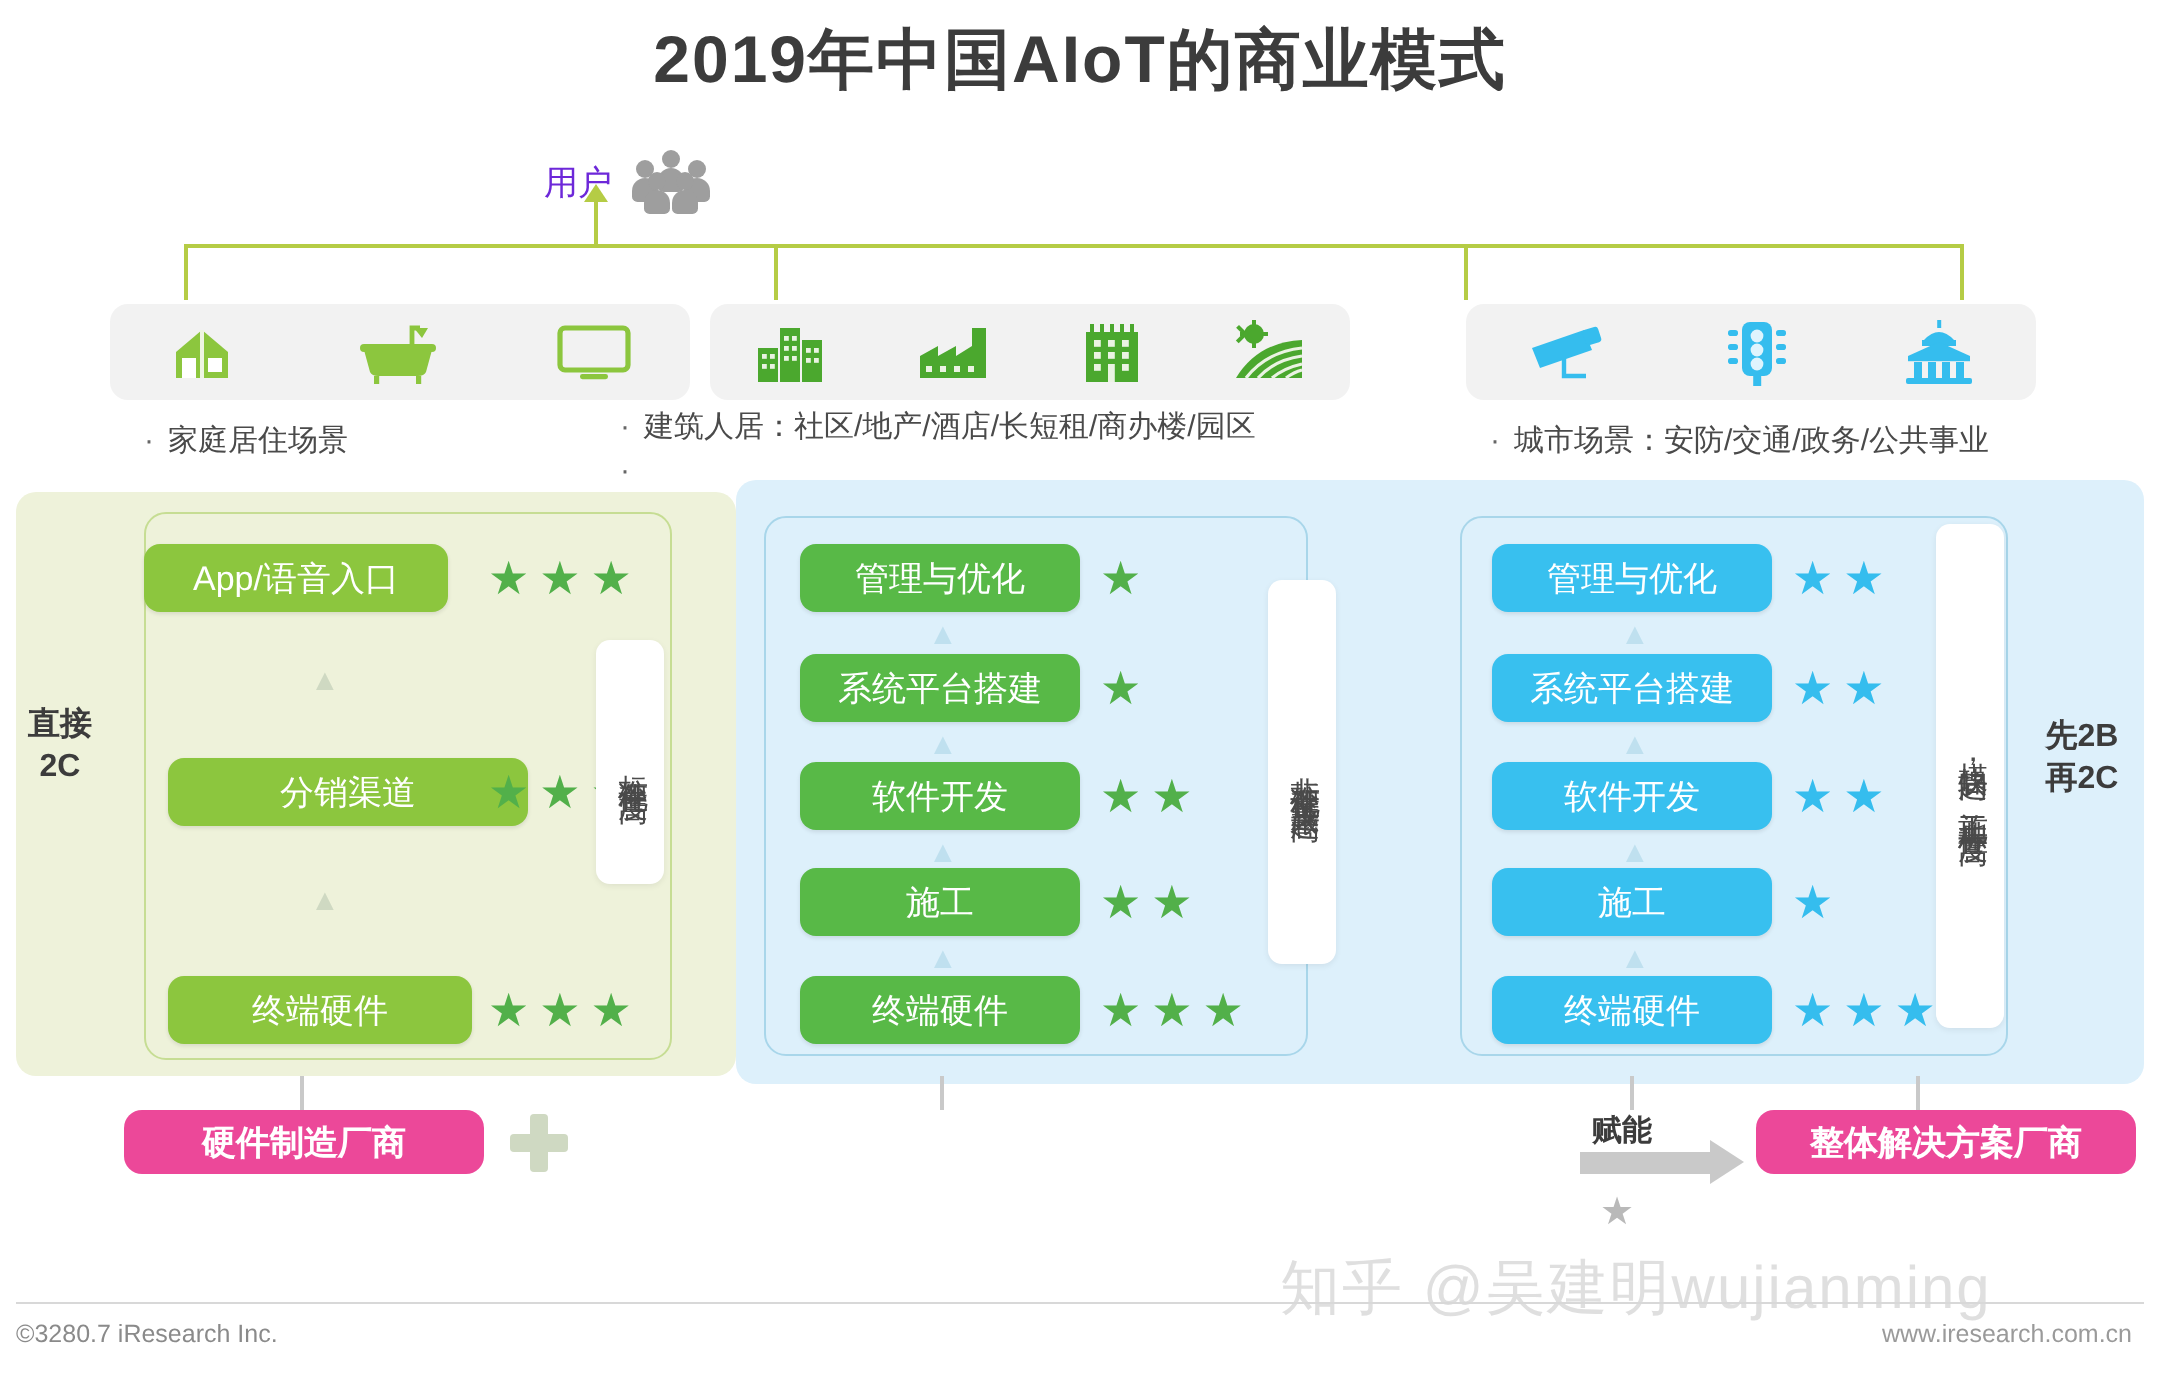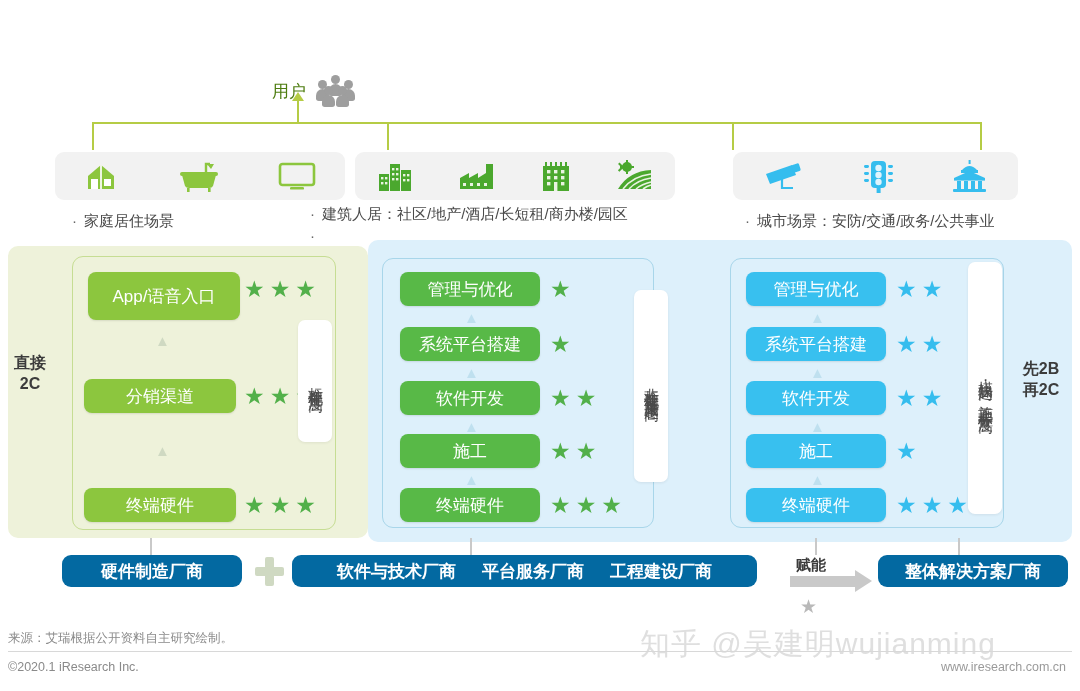--- a/index.html
+++ b/index.html
@@ -14,21 +14,21 @@
   
   .title {
     position: absolute; top: 8px; left: 0; width: 1080px;
     text-align: center;
     font-size: 33px; font-weight: bold; color: #3c3c3c;
     letter-spacing: 1px;
   }
 
   
   .user-wrap { position:absolute; left: 272px; top: 74px; display:flex; align-items:center; gap:8px; }
-  .user-label { font-size: 17px; color: #4d7c0f; }
+  .user-label { font-size: 17px; color: #6d28d9; }
   .people-icon { width: 44px; height: 34px; position: relative; }
   .people-icon .p { position:absolute; background:#9e9e9e; border-radius:50%; }
   .people-icon .head { width:9px; height:9px; }
   .people-icon .body { width:13px; height:12px; border-radius:7px 7px 3px 3px; }
 
   
   .bracket { position:absolute; left: 92px; top: 122px; width: 890px; height: 30px; }
   .bracket .hline { position:absolute; left:0; top:0; width:100%; height:2px; background:#b5cc45; }
   .bracket .vdrop { position:absolute; top:0; width:2px; height:28px; background:#b5cc45; }
   .arrow-up {
@@ -108,21 +108,21 @@
 
   .side-label {
     position:absolute; font-size:16px; font-weight:bold; color:#3c3c3c;
     text-align:center; line-height:21px;
   }
   #side-2c  { left:4px; top:352px; width:52px; }
   #side-2b2c{ left:1010px; top:358px; width:62px; }
 
   
   .vendor {
-    position:absolute; border-radius:9px; background:#0369a1;
+    position:absolute; border-radius:9px; background:#ec4899;
     display:flex; align-items:center; justify-content:center; gap:26px;
     color:#fff; font-size:17px; font-weight:bold;
   }
   #vendor-hw { left:62px; top:555px; width:180px; height:32px; }
   #vendor-mid{ left:292px; top:555px; width:465px; height:32px; }
   #vendor-sol{ left:878px; top:555px; width:190px; height:32px; }
   .vendor span { white-space:nowrap; }
 
   .plus {
     position:absolute; left:254px; top:556px; width:30px; height:30px; color:#cfd9c2;
@@ -164,20 +164,21 @@
     position:absolute; left:640px; top:624px;
     font-size:30px; color:rgba(150,150,150,.30);
     white-space:nowrap; letter-spacing:1px;
   }
 </style>
 </head>
 <body>
 
 <div id="root">
 
+  <div class="title">2019年中国AIoT的商业模式</div>
 
   <div class="user-wrap">
     <div class="user-label">用户</div>
     <div class="people-icon">
       <div class="p head" style="left:4px;  top:6px;"></div>
       <div class="p body" style="left:2px;  top:15px;"></div>
       <div class="p head" style="left:17px; top:1px;"></div>
       <div class="p body" style="left:15px; top:10px;"></div>
       <div class="p head" style="left:30px; top:6px;"></div>
       <div class="p body" style="left:28px; top:15px;"></div>
@@ -351,29 +352,29 @@
 
   <div class="band-green"></div>
   <div class="band-blue"></div>
 
   <div class="side-label" id="side-2c">
     <div>直接</div>
     <div>2C</div>
   </div>
   <div class="col" id="col1"></div>
 
-  <div class="chip lg-green" style="left:88px; top:272px; width:152px; height:48px;">App/语音入口</div>
+  <div class="chip lg-green" style="left:72px; top:272px; width:152px; height:34px;">App/语音入口</div>
   <div class="stars" style="left:244px; top:278px;">
     <span class="star green">★</span>
       <span class="star green">★</span>
       <span class="star green">★</span>
   </div>
   <div class="up-chev" style="left:155px; top:333px;">▲</div>
 
-  <div class="chip lg-green" style="left:84px; top:379px; width:152px; height:34px;">分销渠道</div>
+  <div class="chip lg-green" style="left:84px; top:379px; width:180px; height:34px;">分销渠道</div>
   <div class="stars" style="left:244px; top:385px;">
     <span class="star green">★</span>
       <span class="star green">★</span>
       <span class="star green">★</span>
   </div>
   <div class="up-chev" style="left:155px; top:443px;">▲</div>
 
   <div class="chip lg-green" style="left:84px; top:488px; width:152px; height:34px;">终端硬件</div>
   <div class="stars" style="left:244px; top:494px;">
     <span class="star green">★</span>
@@ -462,35 +463,29 @@
 
   <div class="tick" style="left:150px; top:538px; height:17px;"></div>
   <div class="tick" style="left:470px; top:538px; height:17px;"></div>
   <div class="tick" style="left:815px; top:538px; height:17px;"></div>
   <div class="tick" style="left:958px; top:538px; height:17px;"></div>
 
   <div class="vendor" id="vendor-hw">
     <span>硬件制造厂商</span>
   </div>
   <div class="plus"></div>
-  <div class="vendor" id="vendor-mid">
-    <span>软件与技术厂商</span>
-    <span>平台服务厂商</span>
-    <span>工程建设厂商</span>
-  </div>
   <div class="fuNeng-arrow"></div>
   <div class="fuNeng-label">赋能</div>
   <div class="vendor" id="vendor-sol">
     <span>整体解决方案厂商</span>
   </div>
 
   <div class="footnote">
     <span class="fstar">★</span>
   </div>
 
   <div class="watermark">知乎 @吴建明wujianming</div>
 
-  <div class="source">来源：艾瑞根据公开资料自主研究绘制。</div>
   <div class="hr"></div>
-  <div class="copyright">©2020.1 iResearch Inc.</div>
+  <div class="copyright">©3280.7 iResearch Inc.</div>
   <div class="site">www.iresearch.com.cn</div>
 
 </div>
 
 </body></html>

